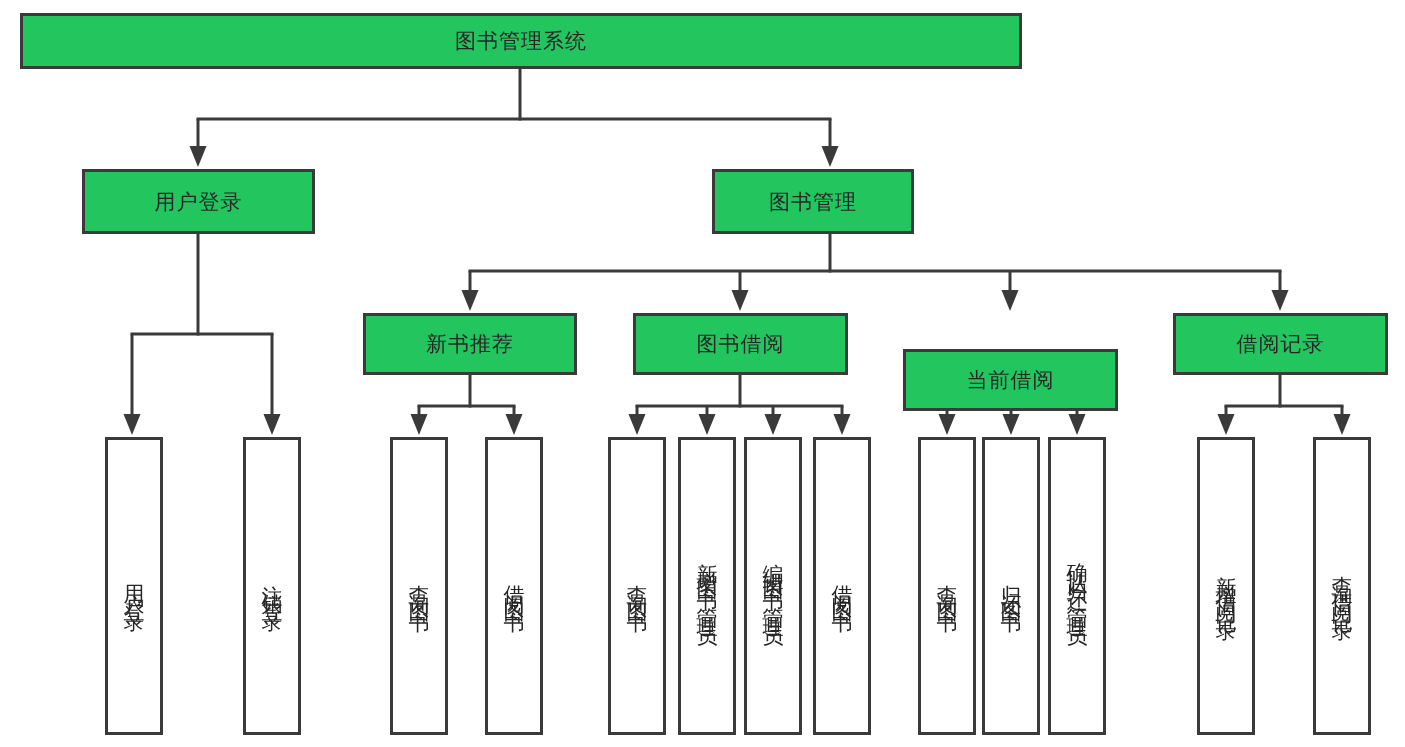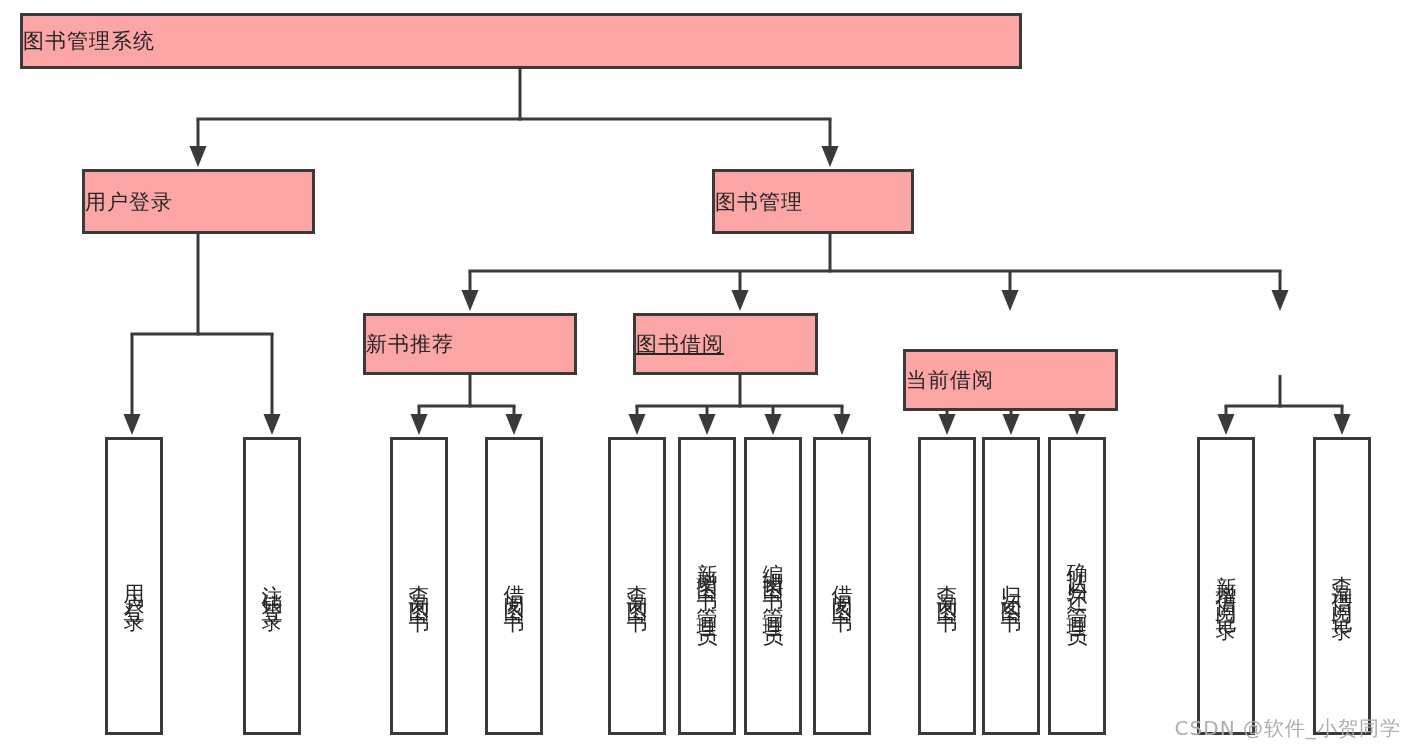--- a/index.html
+++ b/index.html
@@ -14,24 +14,24 @@
   svg.connectors {
     position: absolute;
     left: 0; top: 0;
     width: 1405px; height: 747px;
   }
   svg.connectors line { stroke: #3a3a3a; stroke-width: 3; }
   svg.connectors polygon { fill: #3a3a3a; }
   .hbox {
     position: absolute;
     border: 3px solid #3a3a3a;
-    background: #fca5a5;
+    background: #22c55e;
     display: flex;
     align-items: center;
-    justify-content: flex-start;
+    justify-content: center;
     font-size: 21px;
     letter-spacing: 1px;
     color: #262626;
     box-sizing: border-box;
   }
   .vbox {
     position: absolute;
     border: 3px solid #3a3a3a;
     background: #ffffff;
     display: flex;
@@ -134,26 +134,29 @@
   <div class="hbox" style="left:82px; top:169px; width:233px; height:65px;">
     <span>用户登录</span>
   </div>
   <div class="hbox" style="left:712px; top:169px; width:202px; height:65px;">
     <span>图书管理</span>
   </div>
 
   <div class="hbox" style="left:363px; top:313px; width:214px; height:62px;">
     <span>新书推荐</span>
   </div>
-  <div class="hbox" style="left:633px; top:313px; width:185px; height:62px;text-decoration:underline;">
+  <div class="hbox" style="left:633px; top:313px; width:215px; height:62px;">
     <span>图书借阅</span>
   </div>
   <div class="hbox" style="left:903px; top:313px; width:215px; height:62px;margin-top:36px;">
     <span>当前借阅</span>
   </div>
+  <div class="hbox" style="left:1173px; top:313px; width:215px; height:62px;">
+    <span>借阅记录</span>
+  </div>
 
   <div class="vbox" style="left:105px;">
     <span class="vtext">用户登录</span>
   </div>
   <div class="vbox" style="left:243px;">
     <span class="vtext">注销登录</span>
   </div>
 
   <div class="vbox" style="left:390px;">
     <span class="vtext">查询图书</span>
@@ -185,15 +188,14 @@
     <span class="vtext">确认归还（管理员）</span>
   </div>
 
   <div class="vbox" style="left:1197px;">
     <span class="vtext">新增借阅记录</span>
   </div>
   <div class="vbox" style="left:1313px;">
     <span class="vtext">查询借阅记录</span>
   </div>
 
-  <div class="watermark">CSDN @软件_小贺同学</div>
 
 </div>
 
 </body></html>

